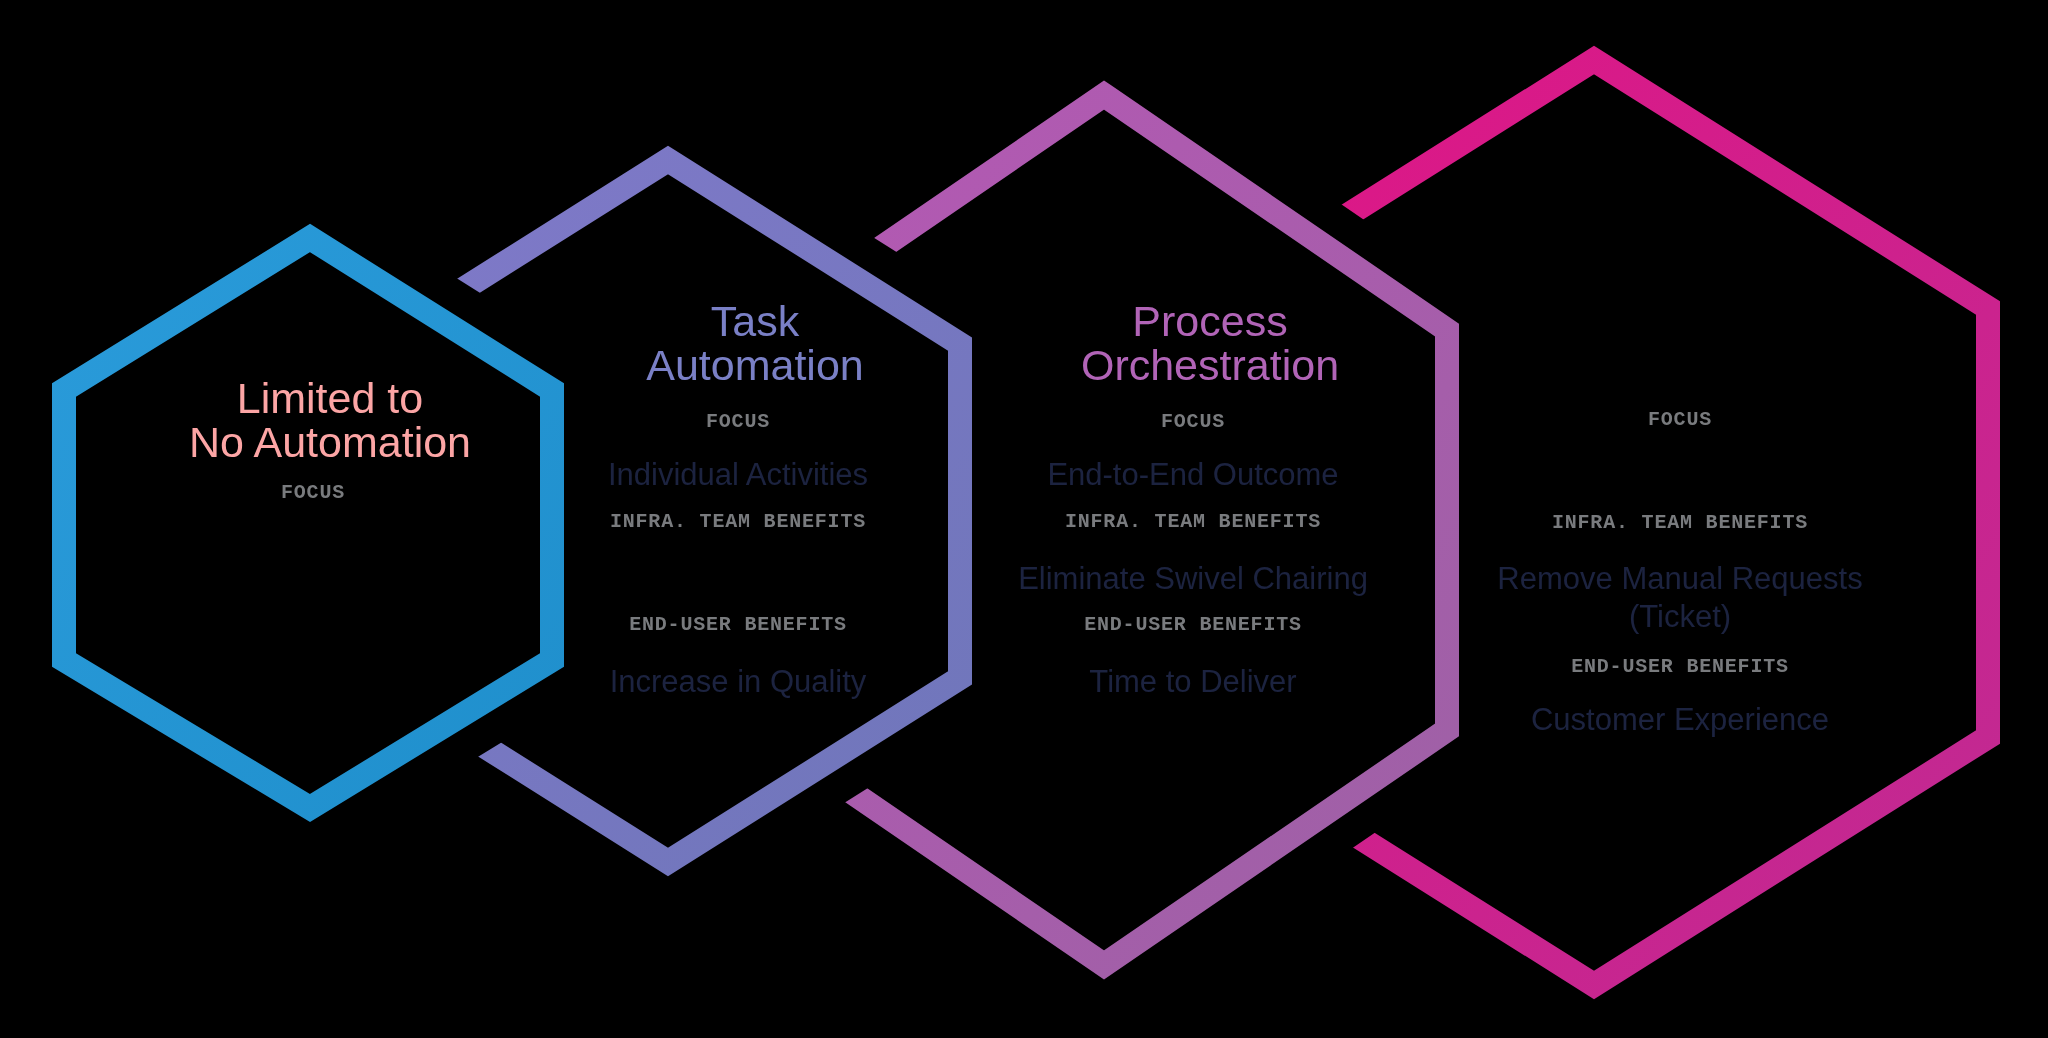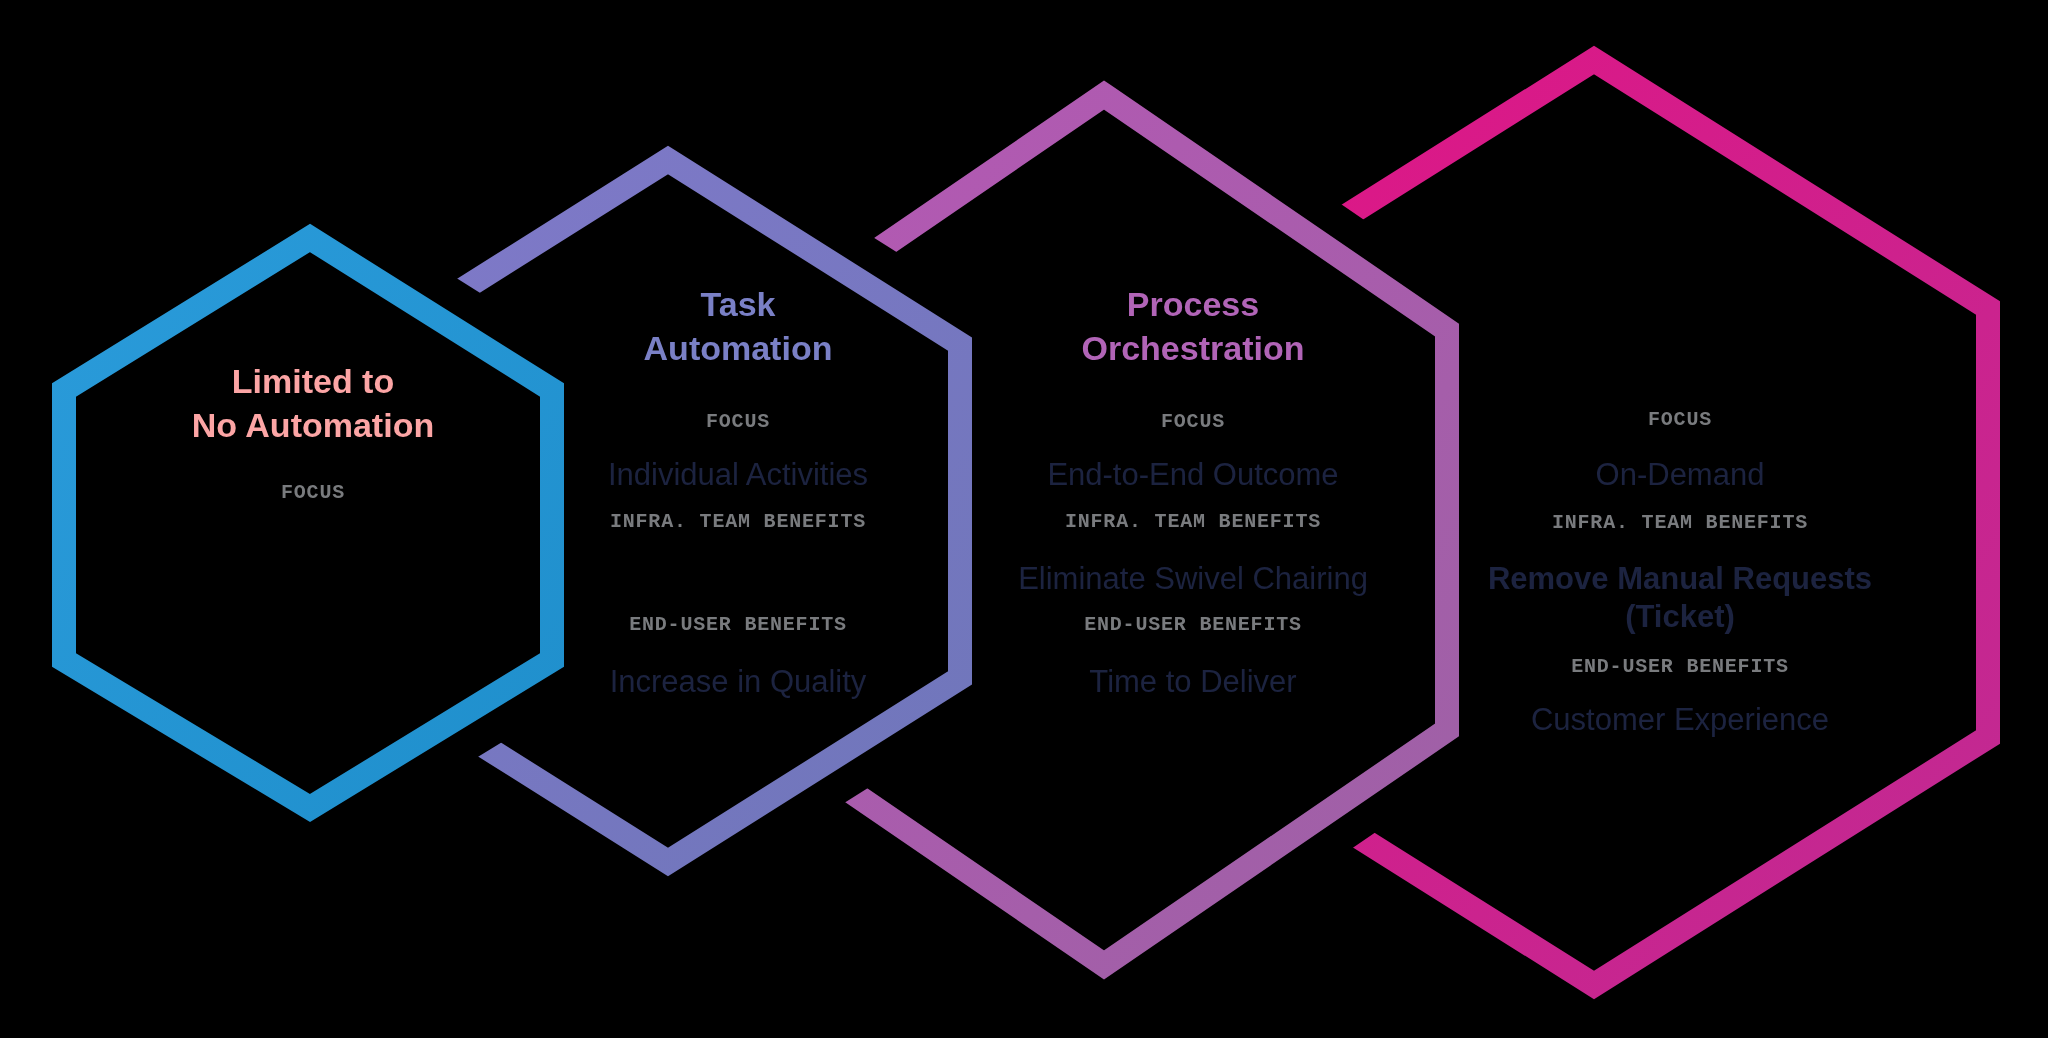--- a/index.html
+++ b/index.html
@@ -26,24 +26,24 @@
     position: absolute;
     top: 0;
     width: 620px;
     height: 100%;
     text-align: center;
   }
   .hex-title {
     position: absolute;
     left: 0;
     width: 100%;
-    margin: 0;
-    font-size: 34px;
+    margin: 17px;
+    font-size: 43px;
     line-height: 44px;
-    font-weight: 700;
+    font-weight: 400;
     letter-spacing: 0px;
   }
   .sec-label {
     position: absolute;
     left: 0;
     width: 100%;
     font-size: 20px;
     line-height: 26px;
     font-weight: 700;
     letter-spacing: 0.8px;
@@ -133,20 +133,19 @@
     <div class="sec-label" style="top: 409px; color: rgb(121, 123, 126);">FOCUS</div>
     <div class="sec-value" style="top: 438px; color: rgb(28, 35, 64);">End-to-End Outcome</div>
     <div class="sec-label" style="top: 509px; color: rgb(121, 123, 126);">INFRA. TEAM BENEFITS</div>
     <div class="sec-value" style="top: 542px; color: rgb(28, 35, 64);">Eliminate Swivel Chairing</div>
     <div class="sec-label" style="top: 612px; color: rgb(121, 123, 126);">END-USER BENEFITS</div>
     <div class="sec-value" style="top: 645px; color: rgb(28, 35, 64);">Time to Deliver</div>
   </div>
 
   <div class="hex-col" style="left:1370px">
     <div class="sec-label" style="top: 407px; color: rgb(121, 123, 126);">FOCUS</div>
-    <div class="sec-value" style="top: 438px; color: rgb(28, 35, 64);">On-Demand</div>
     <div class="sec-label" style="top: 510px; color: rgb(121, 123, 126);">INFRA. TEAM BENEFITS</div>
-    <div class="sec-value" style="top: 542px; max-width: 430px; color: rgb(28, 35, 64); font-weight: bold;">Remove Manual Requests (Ticket)</div>
+    <div class="sec-value" style="top: 542px; max-width: 430px; color: rgb(28, 35, 64);">Remove Manual Requests (Ticket)</div>
     <div class="sec-label" style="top: 654px; color: rgb(121, 123, 126);">END-USER BENEFITS</div>
     <div class="sec-value" style="top: 683px; color: rgb(28, 35, 64);">Customer Experience</div>
   </div>
 
 </div>
 
 </body></html>

